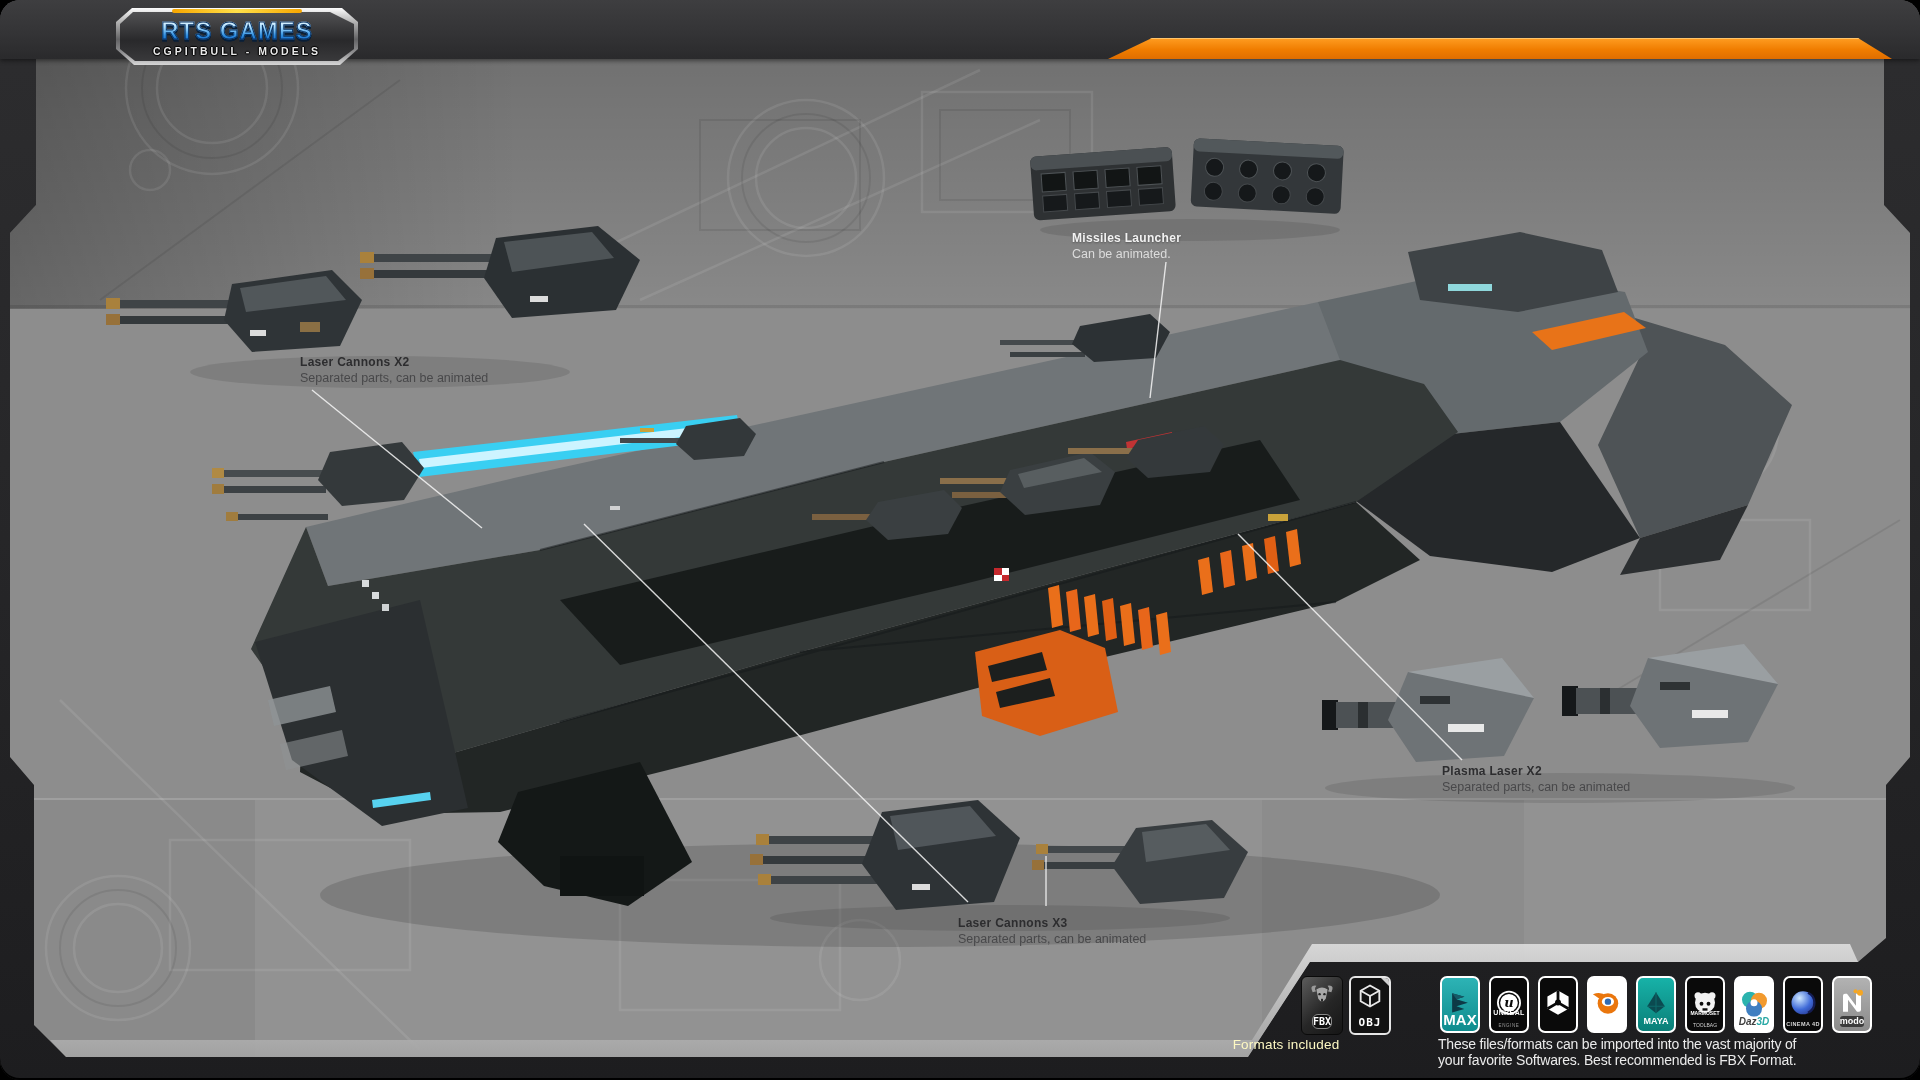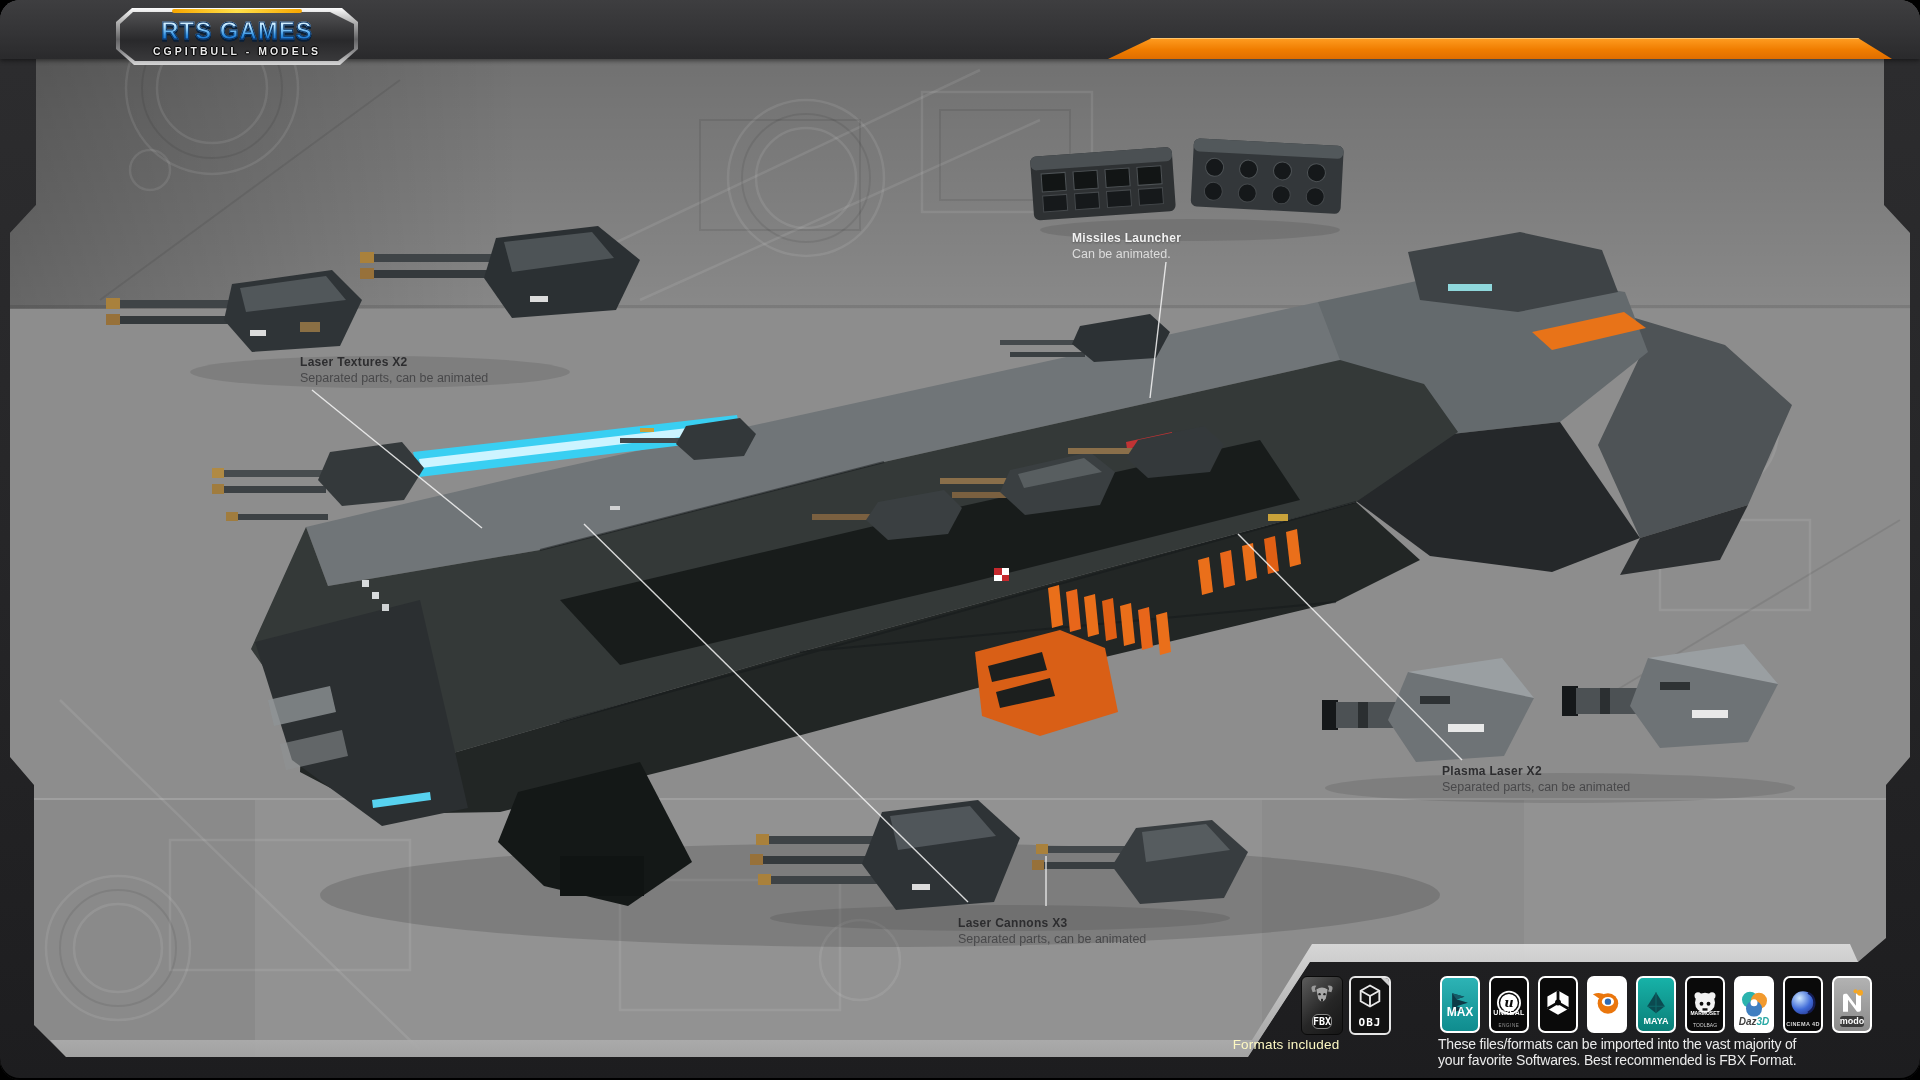--- a/index.html
+++ b/index.html
@@ -69,21 +69,21 @@
   #obj-tile .tl{font-size:11px;margin-bottom:4px;letter-spacing:1px;font-family:"DejaVu Sans Mono",monospace;}
   .fold{position:absolute;top:0;right:0;width:0;height:0;
     border-left:8px solid transparent;border-top:8px solid #cfcfcf;}
   #formats-label{left:1224px;top:1037px;width:124px;text-align:center;
     font-size:13.5px;color:#fef9c3;letter-spacing:.2px;}
 
   .sw{position:absolute;top:976px;width:40px;height:57px;border-radius:7px;border:2px solid #fff;
      box-sizing:border-box;display:flex;flex-direction:column;align-items:center;justify-content:flex-end;overflow:hidden;}
   .sw svg{position:absolute;top:50%;left:50%;transform:translate(-50%,-58%);}
   .sw .lbl{position:relative;font-weight:bold;color:#fff;text-align:center;width:100%;line-height:1;}
-  #sw-max{left:1440px;background:linear-gradient(180deg,#2db3b5,#0f8c8e);} #sw-max .lbl{font-size:12px;margin-bottom:13px;}
+  #sw-max{left:1440px;background:linear-gradient(180deg,#2db3b5,#0f8c8e);} #sw-max .lbl{font-size:15px;margin-bottom:4px;}
   #sw-unreal{left:1489px;background:#0a0a0a;} #sw-unreal .lbl{font-size:7px;margin-bottom:7px;letter-spacing:.4px;}
   #sw-unreal .lbl2{position:relative;font-size:4.5px;color:#9a9a9a;margin-bottom:3px;letter-spacing:.6px;}
   #sw-unity{left:1538px;background:#0a0a0a;}
   #sw-blender{left:1587px;background:#fff;}
   #sw-maya{left:1636px;background:linear-gradient(180deg,#17b2a8,#0a7f78);} #sw-maya .lbl{font-size:9px;margin-bottom:5px;}
   #sw-marmoset{left:1685px;background:#0a0a0a;} #sw-marmoset .lbl{font-size:5px;margin-bottom:6px;}
   #sw-marmoset .lbl2{position:relative;font-size:5px;color:#cfcfcf;margin-bottom:3px;}
   #sw-daz{left:1734px;background:#fff;font-style:italic;} #sw-daz .lbl{font-size:10px;margin-bottom:4px;color:#3f3f3f;}
   #sw-daz .lbl b{color:#29a8a5;}
   #sw-c4d{left:1783px;background:#0a0a0a;} #sw-c4d .lbl{font-size:5.5px;margin-bottom:4px;letter-spacing:.4px;color:#d8d8d8;}
@@ -321,21 +321,21 @@
     <g stroke="#f6f6f6" stroke-width="1.4" opacity=".85">
       <line x1="312" y1="390" x2="482" y2="528"></line>
       <line x1="584" y1="524" x2="968" y2="902"></line>
       <line x1="1046" y1="856" x2="1046" y2="906"></line>
       <line x1="1166" y1="262" x2="1150" y2="398"></line>
       <line x1="1462" y1="760" x2="1238" y2="534"></line>
     </g>
   </svg>
 
   <div class="callout c-dark" style="left:300px;top:355px">
-    <div class="t">Laser Textures X2</div>
+    <div class="t">Laser Cannons X2</div>
     <div class="s">Separated parts, can be animated</div>
   </div>
   <div class="callout c-light" style="left:1072px;top:231px">
     <div class="t">Missiles Launcher</div>
     <div class="s">Can be animated.</div>
   </div>
   <div class="callout c-dark" style="left:1442px;top:764px">
     <div class="t">Plasma Laser X2</div>
     <div class="s">Separated parts, can be animated</div>
   </div>

